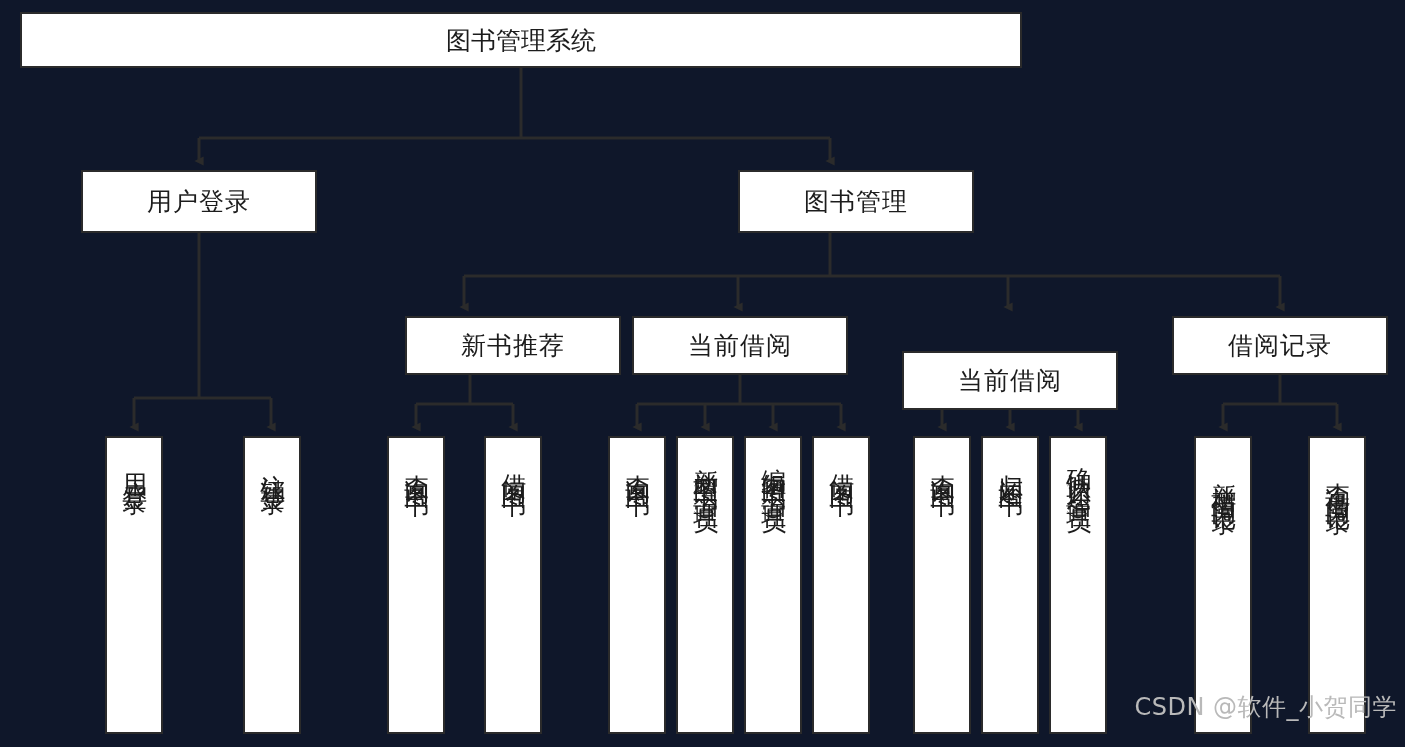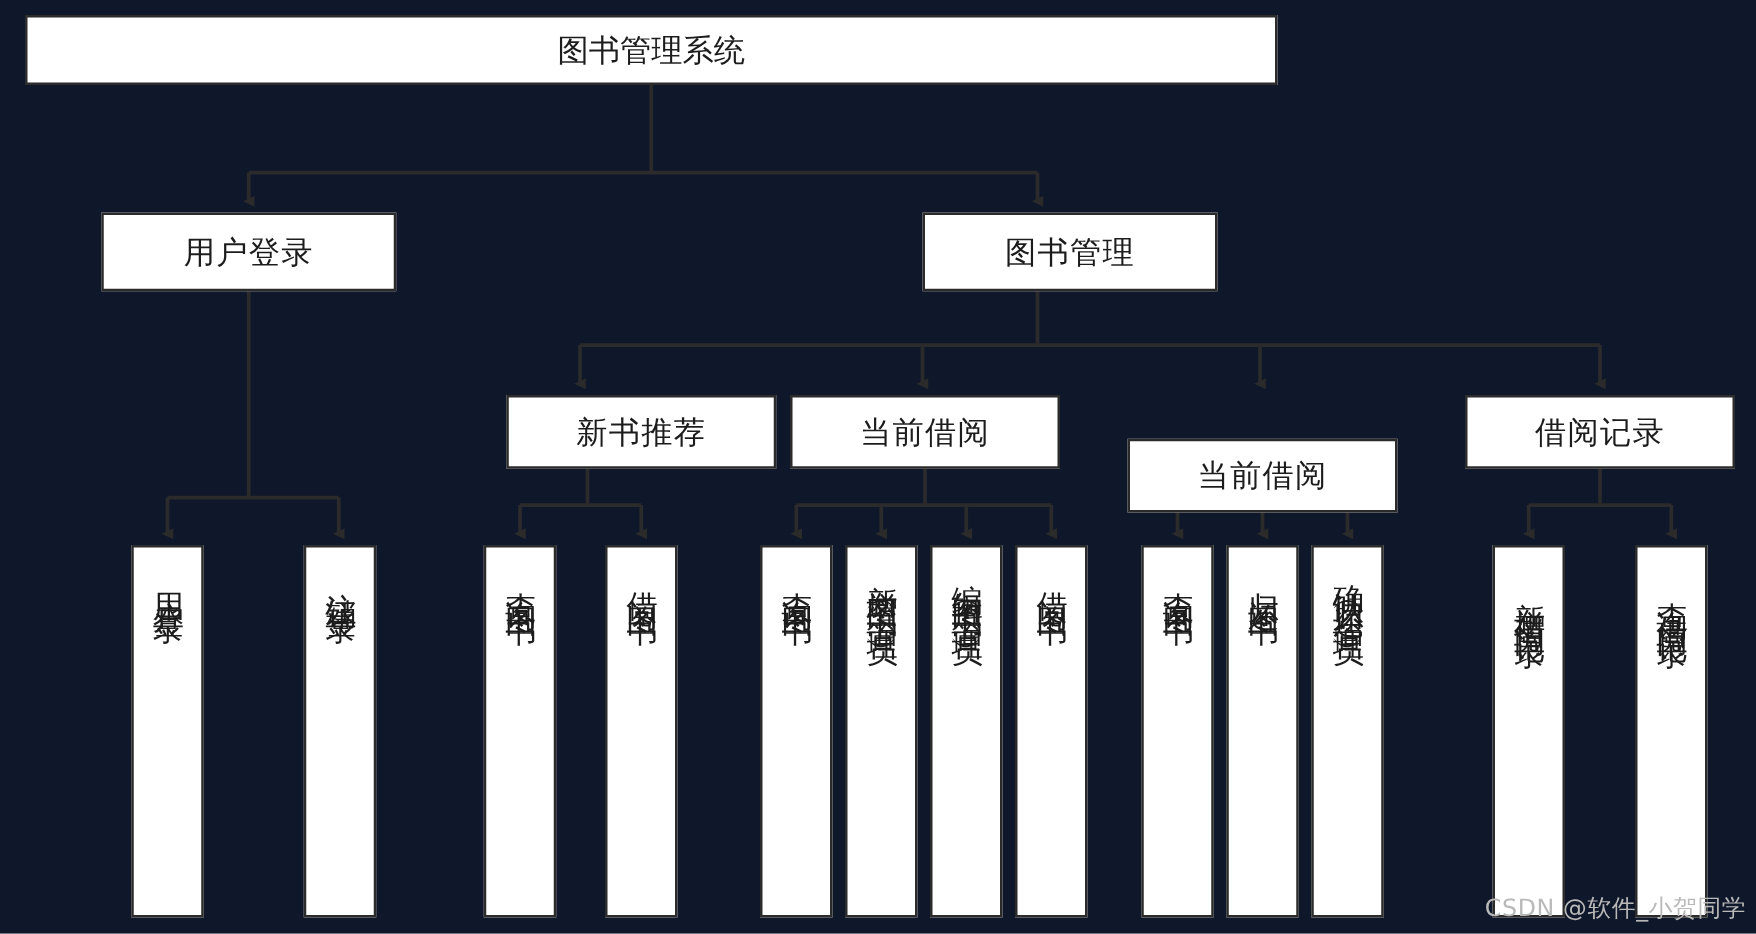--- a/index.html
+++ b/index.html
@@ -53,22 +53,22 @@
     writing-mode: vertical-rl;
     text-orientation: upright;
     letter-spacing: 6px;
     line-height: 1.05;
     display: block;
     text-align: left;
   }
   .watermark {
     position: absolute;
     right: 8px;
-    bottom: 7px;
-    font-size: 19px;
+    bottom: 24px;
+    font-size: 24px;
     color: #b9b9b9;
     letter-spacing: 0.5px;
     white-space: nowrap;
     font-family: "DejaVu Sans", "Liberation Sans", sans-serif;
   }
 </style>
 </head>
 <body>
 
 <div id="canvas">

